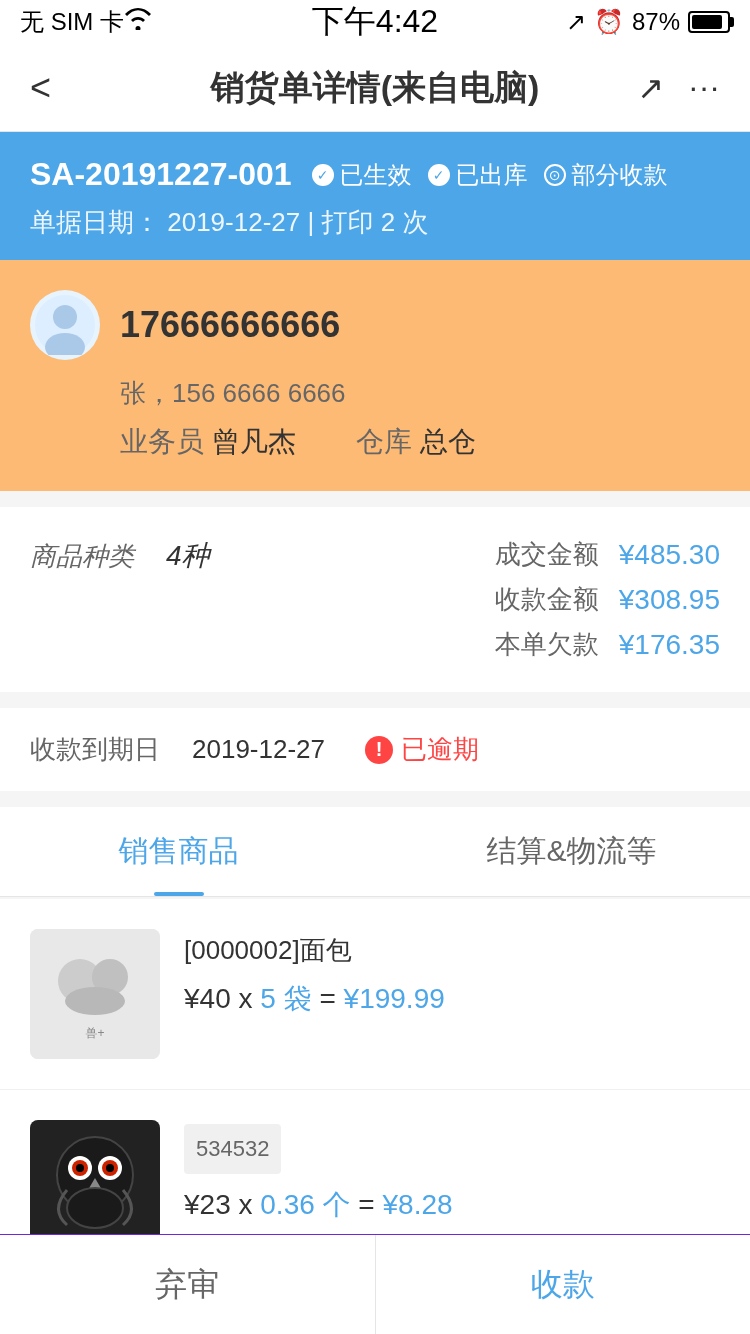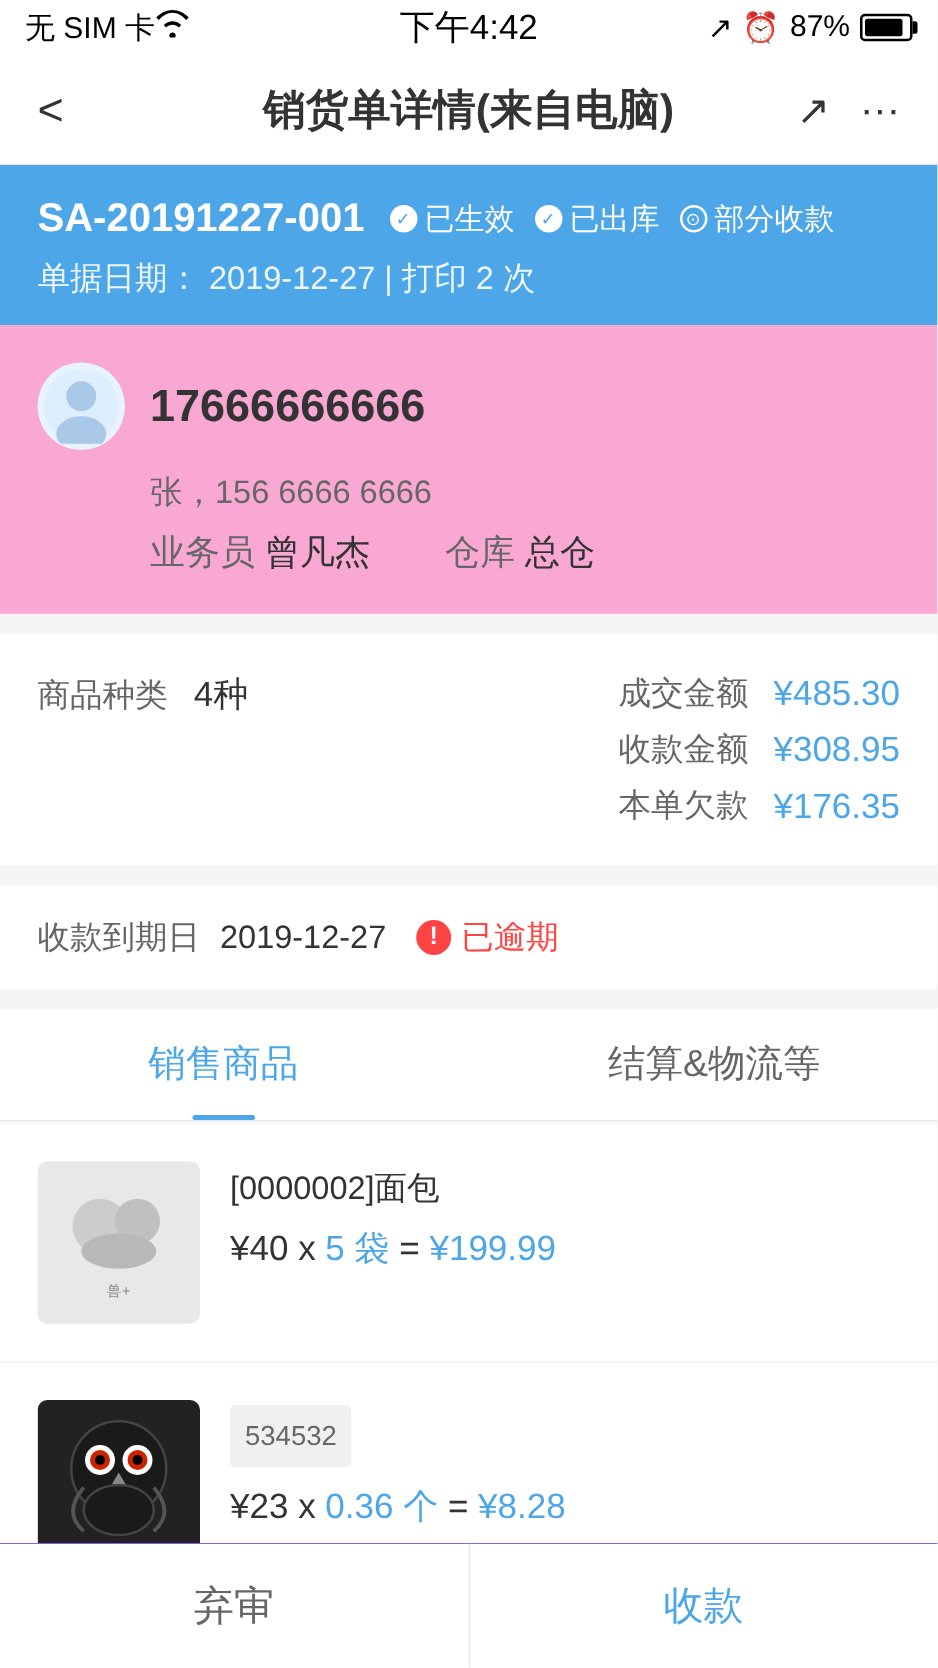--- a/index.html
+++ b/index.html
@@ -24,21 +24,21 @@
       font-size: 24px;
       color: #000;
     }
     .status-bar-left {
       display: flex;
       align-items: center;
       gap: 0;
       font-size: 24px;
     }
     .status-bar-center {
-      font-size: 28px;
+      font-size: 32px;
       font-weight: 500;
       position: absolute;
       left: 50%;
       transform: translateX(-50%);
     }
     .status-bar-right {
       display: flex;
       align-items: center;
       gap: 8px;
       font-size: 24px;
@@ -157,21 +157,21 @@
       font-size: 14px;
     }
     .order-date {
       font-size: 26px;
       color: #fff;
       opacity: 0.9;
     }
 
     
     .customer-section {
-      background: #f9a8d4;
+      background: #fdba74;
       padding: 30px;
       margin-bottom: 16px;
     }
     .customer-row {
       display: flex;
       align-items: center;
       gap: 20px;
       margin-bottom: 16px;
     }
     .avatar {
@@ -214,23 +214,24 @@
       margin-bottom: 16px;
       display: flex;
       align-items: flex-start;
     }
     .stats-left {
       flex: 1;
     }
     .stats-item {
       display: flex;
       align-items: center;
-      gap: 21px;
+      gap: 32px;
       font-size: 26px;
       color: #666;
+      font-style: italic;
     }
     .stats-item-label { color: #666; }
     .stats-item-value { color: #333; font-size: 28px; }
     .stats-right {
       display: flex;
       flex-direction: column;
       align-items: flex-end;
       gap: 10px;
     }
     .amount-row {
@@ -242,21 +243,21 @@
     .amount-label { color: #666; }
     .amount-value { color: #4da6e8; font-size: 28px; }
 
     
     .due-section {
       background: #fff;
       padding: 24px 30px;
       margin-bottom: 16px;
       display: flex;
       align-items: center;
-      gap: 16px;
+      gap: 32px;
       font-size: 26px;
       color: #666;
     }
     .due-label { }
     .due-date { color: #333; }
     .overdue-badge {
       display: flex;
       align-items: center;
       gap: 8px;
       margin-left: 8px;

